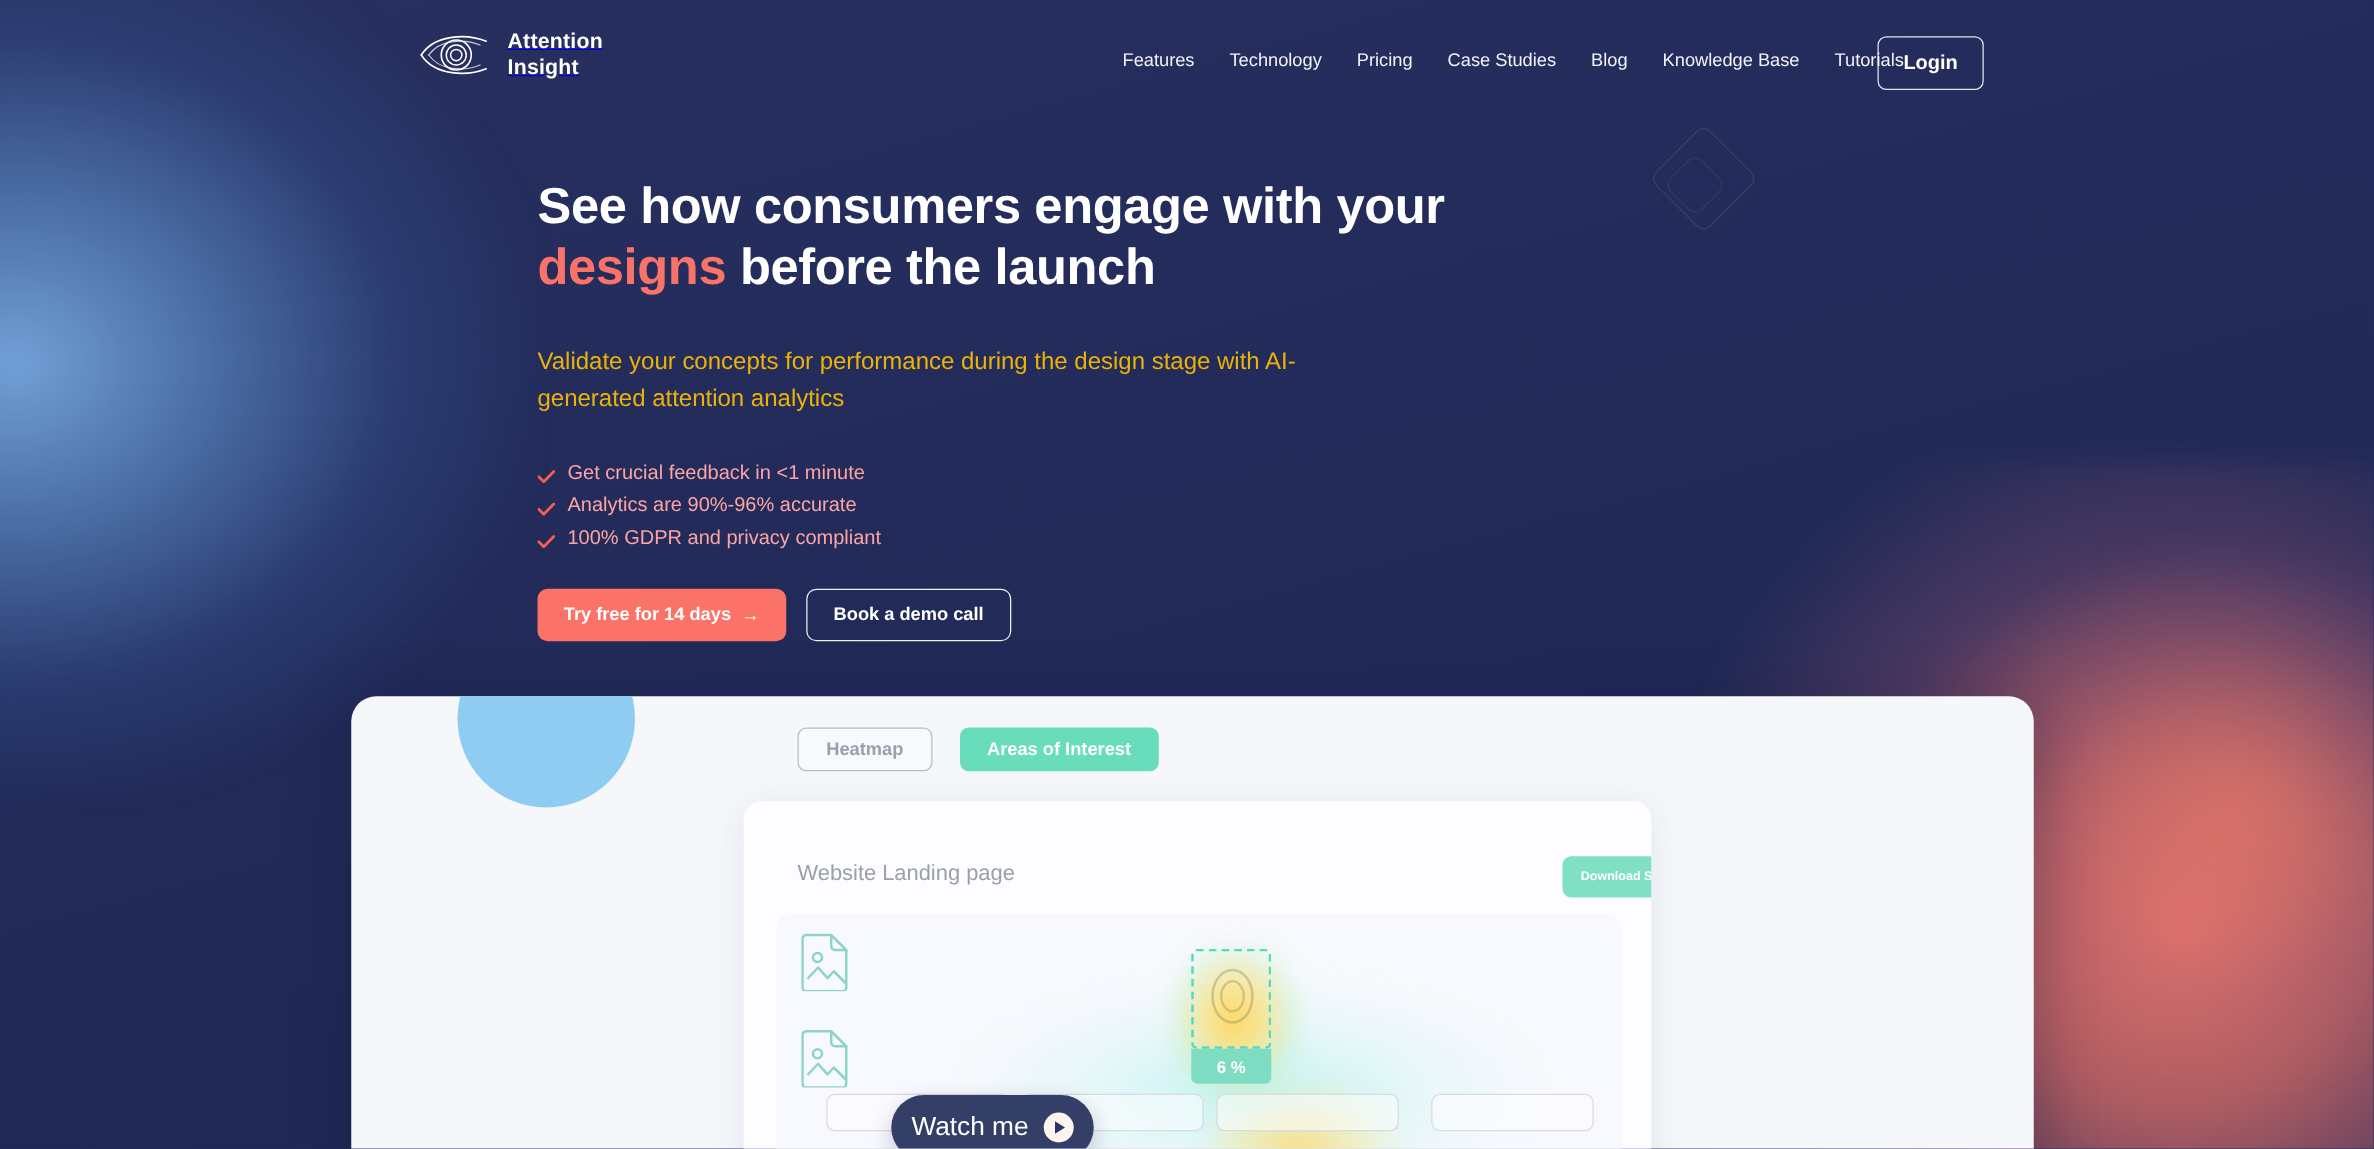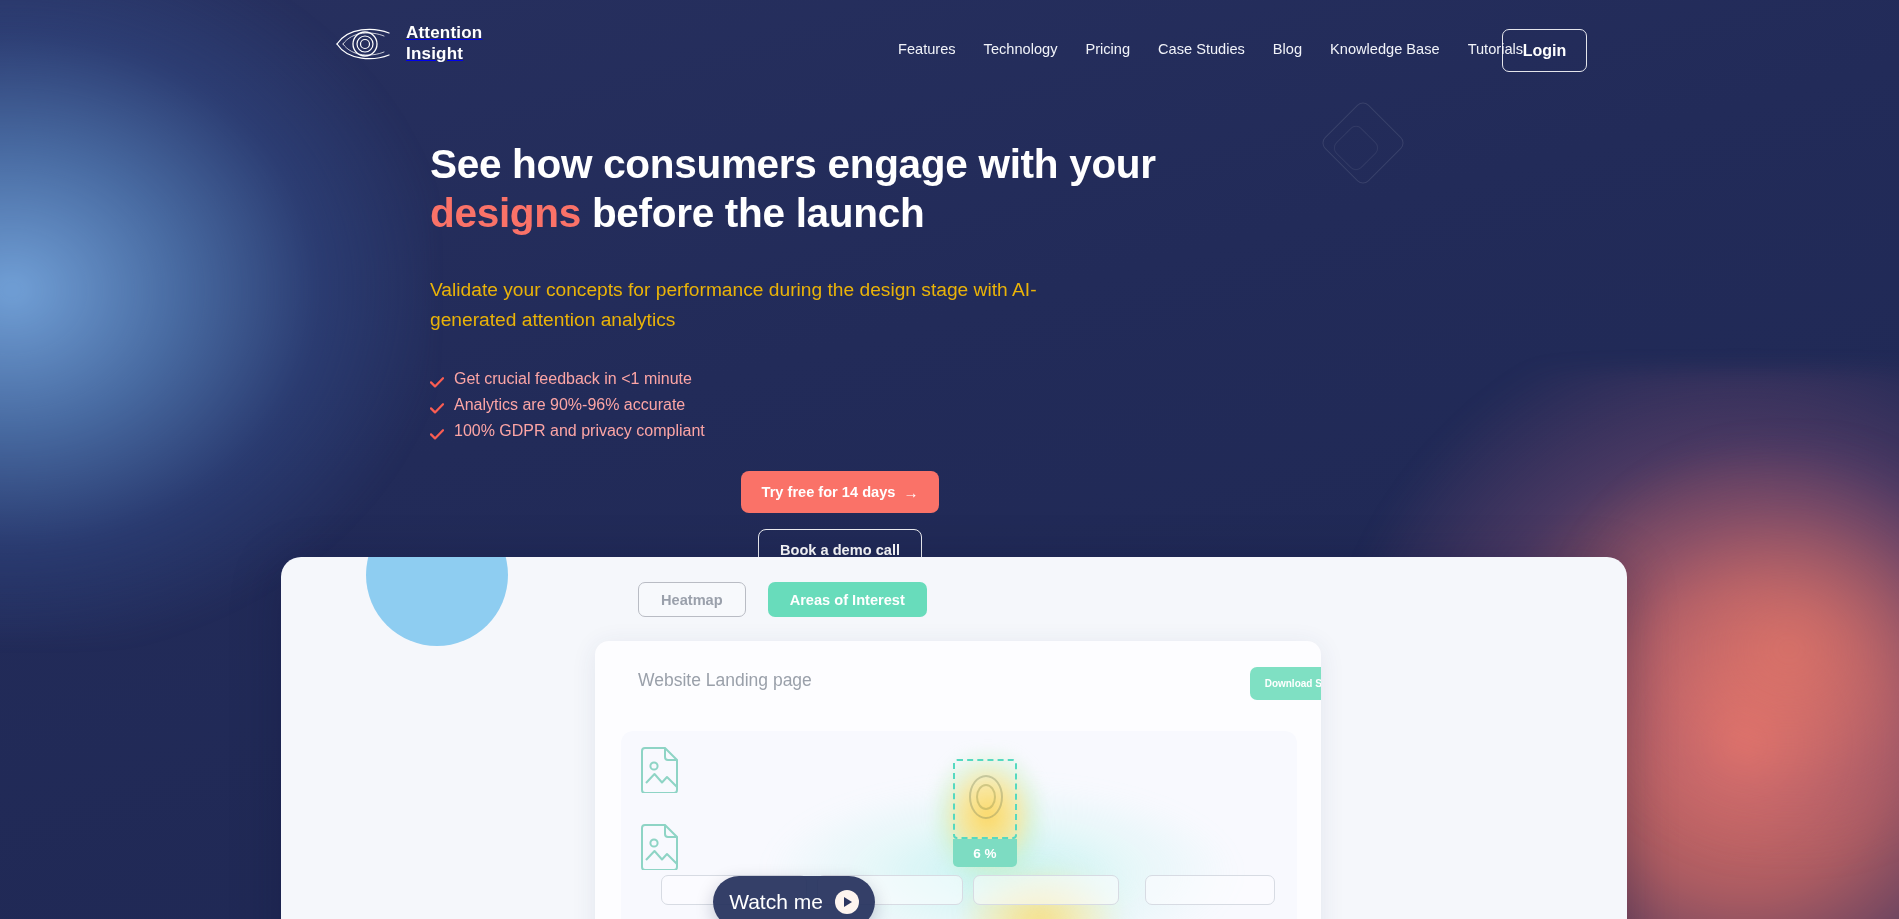--- a/index.html
+++ b/index.html
@@ -122,21 +122,21 @@
   }
   .check { width:14px; height:11px; flex:none; display:block; }
   .bullet-text {
     color:#fca5a5;
     font-size:16px;
     line-height:20px;
   }
 
   .cta-row {
     margin-top:30px;
-    display:flex; align-items:center; gap:16px;flex-direction:column;
+    display:flex; align-items:center; gap:16px;
   }
   .btn-primary {
     height:42px;
     padding:0 21px;
     background:#fa7268;
     border:none; border-radius:8px;
     color:#ffffff;
     font-size:14.6px; font-weight:700;
     font-family:"Liberation Sans", sans-serif;
     cursor:pointer;
@@ -206,21 +206,21 @@
   .study-card {
     position:absolute;
     left:314px; top:84px;
     width:726px; height:336px;
     background:#fdfdff;
     border-radius:14px 14px 0 0;
     box-shadow:0 4px 26px rgba(40,60,110,0.09);
     overflow:hidden;
   }
   .study-head {
-    position:absolute; left:0; top:0;
+    position:absolute; left:0; top:18px;
     width:796px; height:84px;
   }
   .study-title {
     position:absolute; left:43px; top:29px;
     color:#9aa0aa;
     font-size:17.5px;
     font-weight:400;
   }
   .download-btn {
     position:absolute; right:33px; top:26px;

